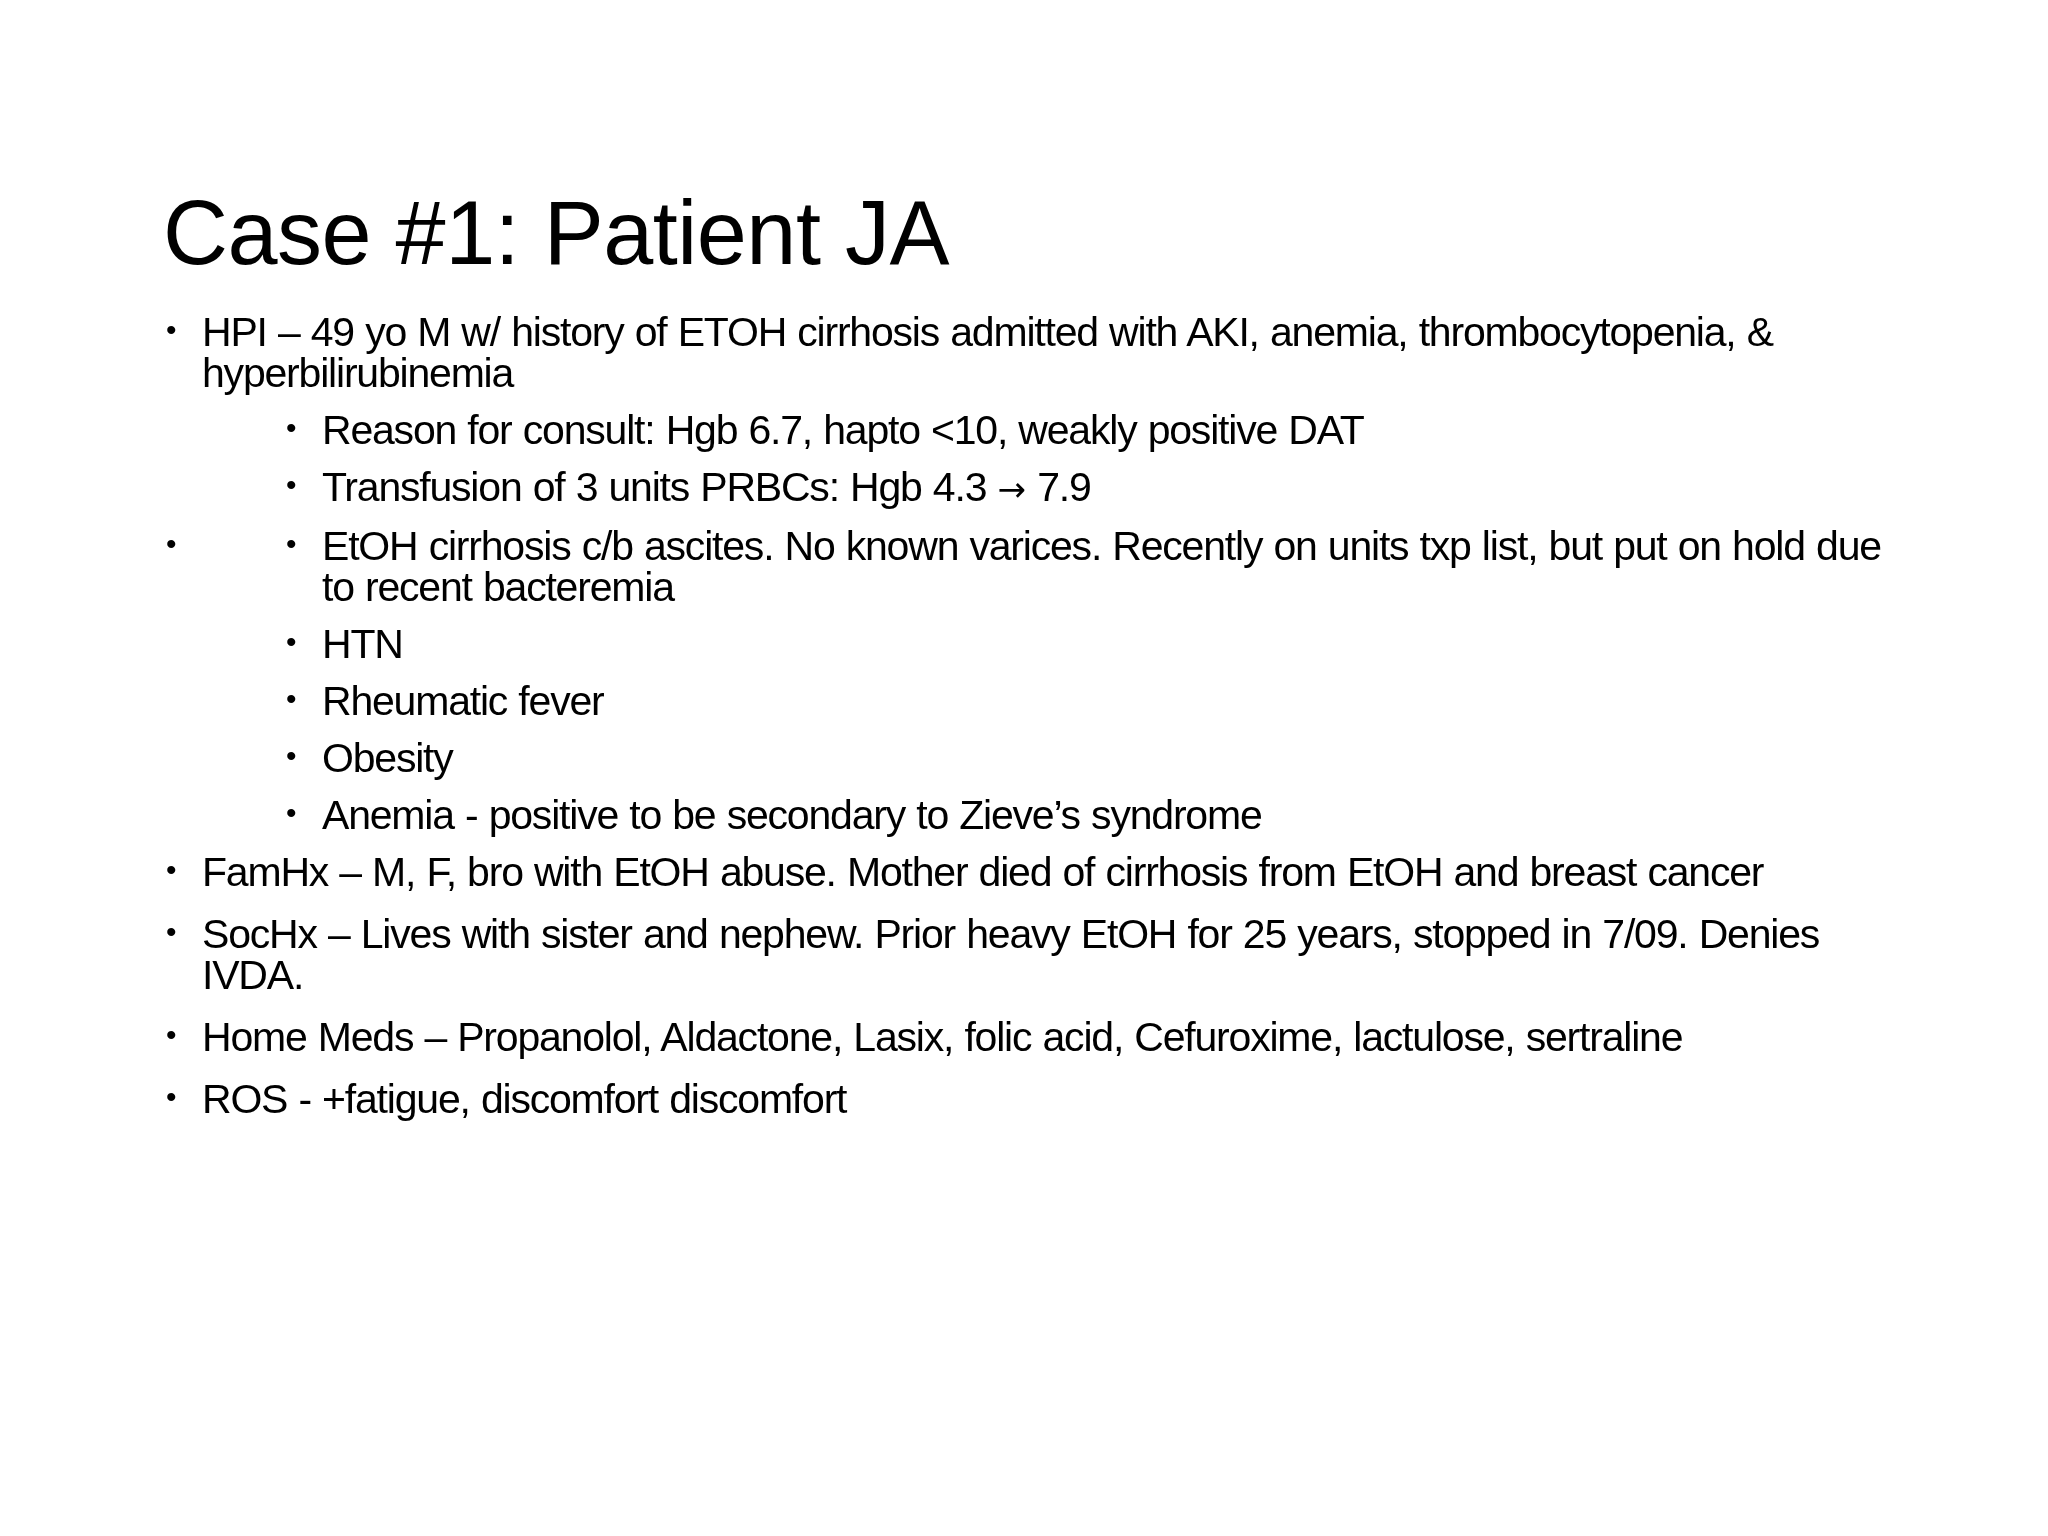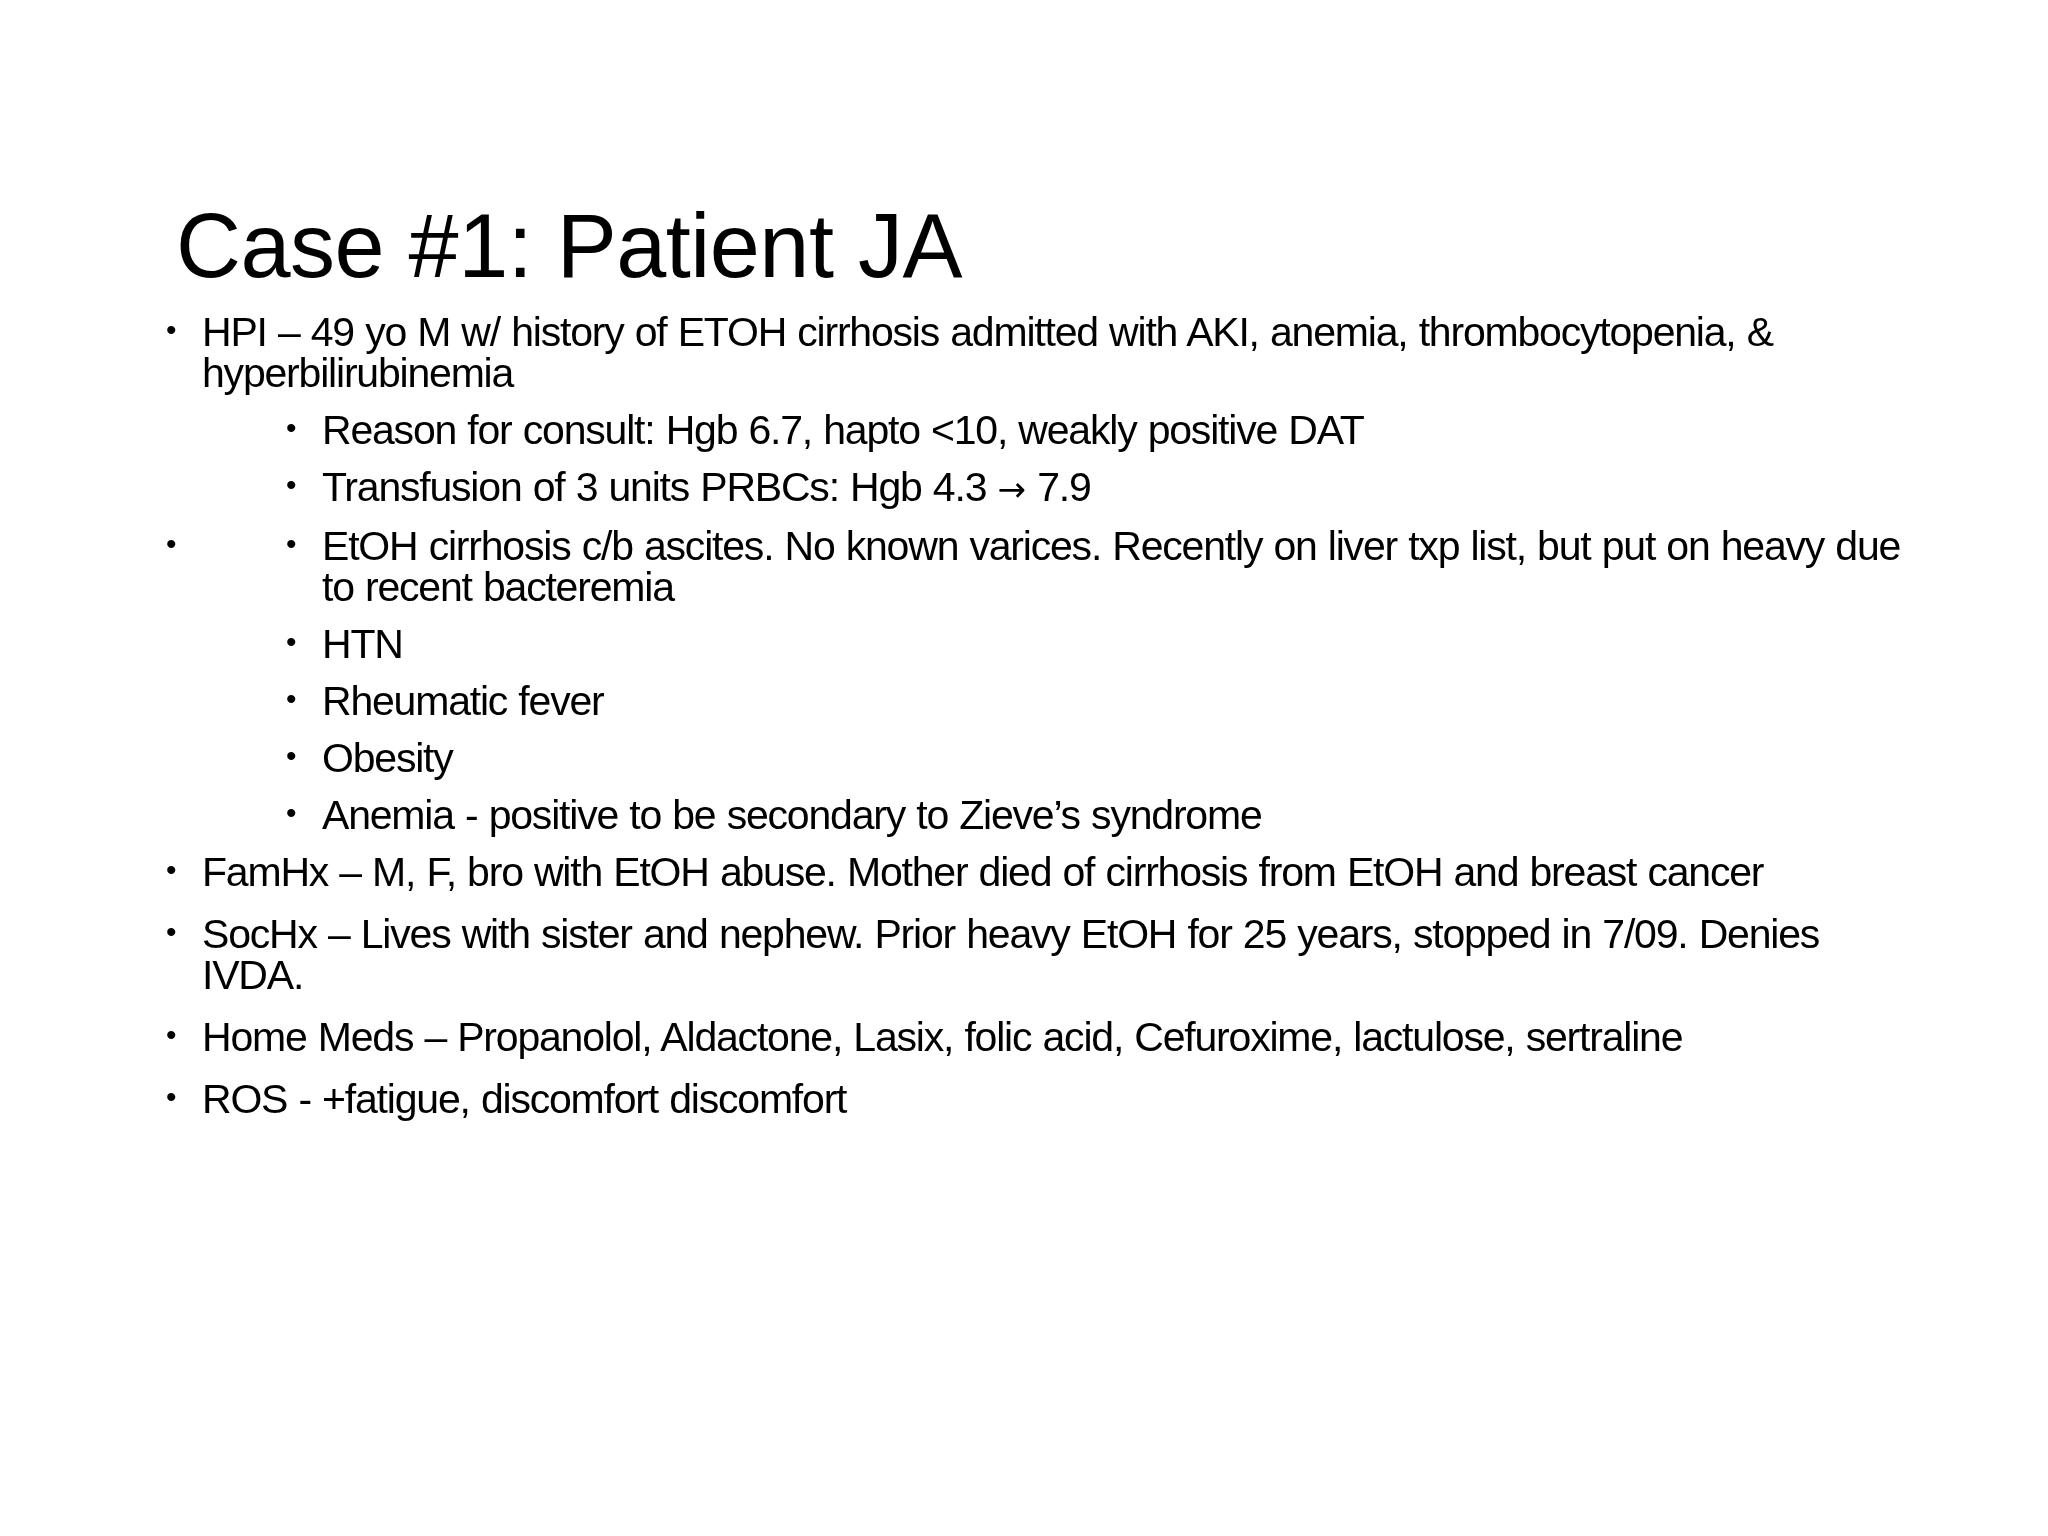--- a/index.html
+++ b/index.html
@@ -24,21 +24,21 @@
     }
     .title {
       position: absolute;
       left: 163px;
       top: 178px;
       font-size: 90px;
       line-height: 110px;
       font-weight: normal;
       letter-spacing: -0.5px;
       white-space: nowrap;
-      margin: 13px;
+      margin: 0;
     }
     .content {
       position: absolute;
       left: 160px;
       top: 296px;
       width: 1760px;
       font-family: "Liberation Sans Narrow", "Liberation Sans", "DejaVu Sans", sans-serif;
     }
     ul.l1, ul.l2 {
       list-style: none;
@@ -107,21 +107,21 @@
             <span class="text"><span>Transfusion of 3 units PRBCs: Hgb 4.3 </span><span class="arrow">→</span><span> 7.9</span></span>
           </li>
         </ul>
       </li>
 
       <li class="item has-children">
         <span class="bullet">•</span>
         <ul class="l2">
           <li class="item">
             <span class="bullet">•</span>
-            <span class="text">EtOH cirrhosis c/b ascites.  No known varices.  Recently on liver txp list, but put on heavy due to recent bacteremia</span>
+            <span class="text">EtOH cirrhosis c/b ascites.  No known varices.  Recently on units txp list, but put on hold due to recent bacteremia</span>
           </li>
           <li class="item">
             <span class="bullet">•</span>
             <span class="text">HTN</span>
           </li>
           <li class="item">
             <span class="bullet">•</span>
             <span class="text">Rheumatic fever</span>
           </li>
           <li class="item">

